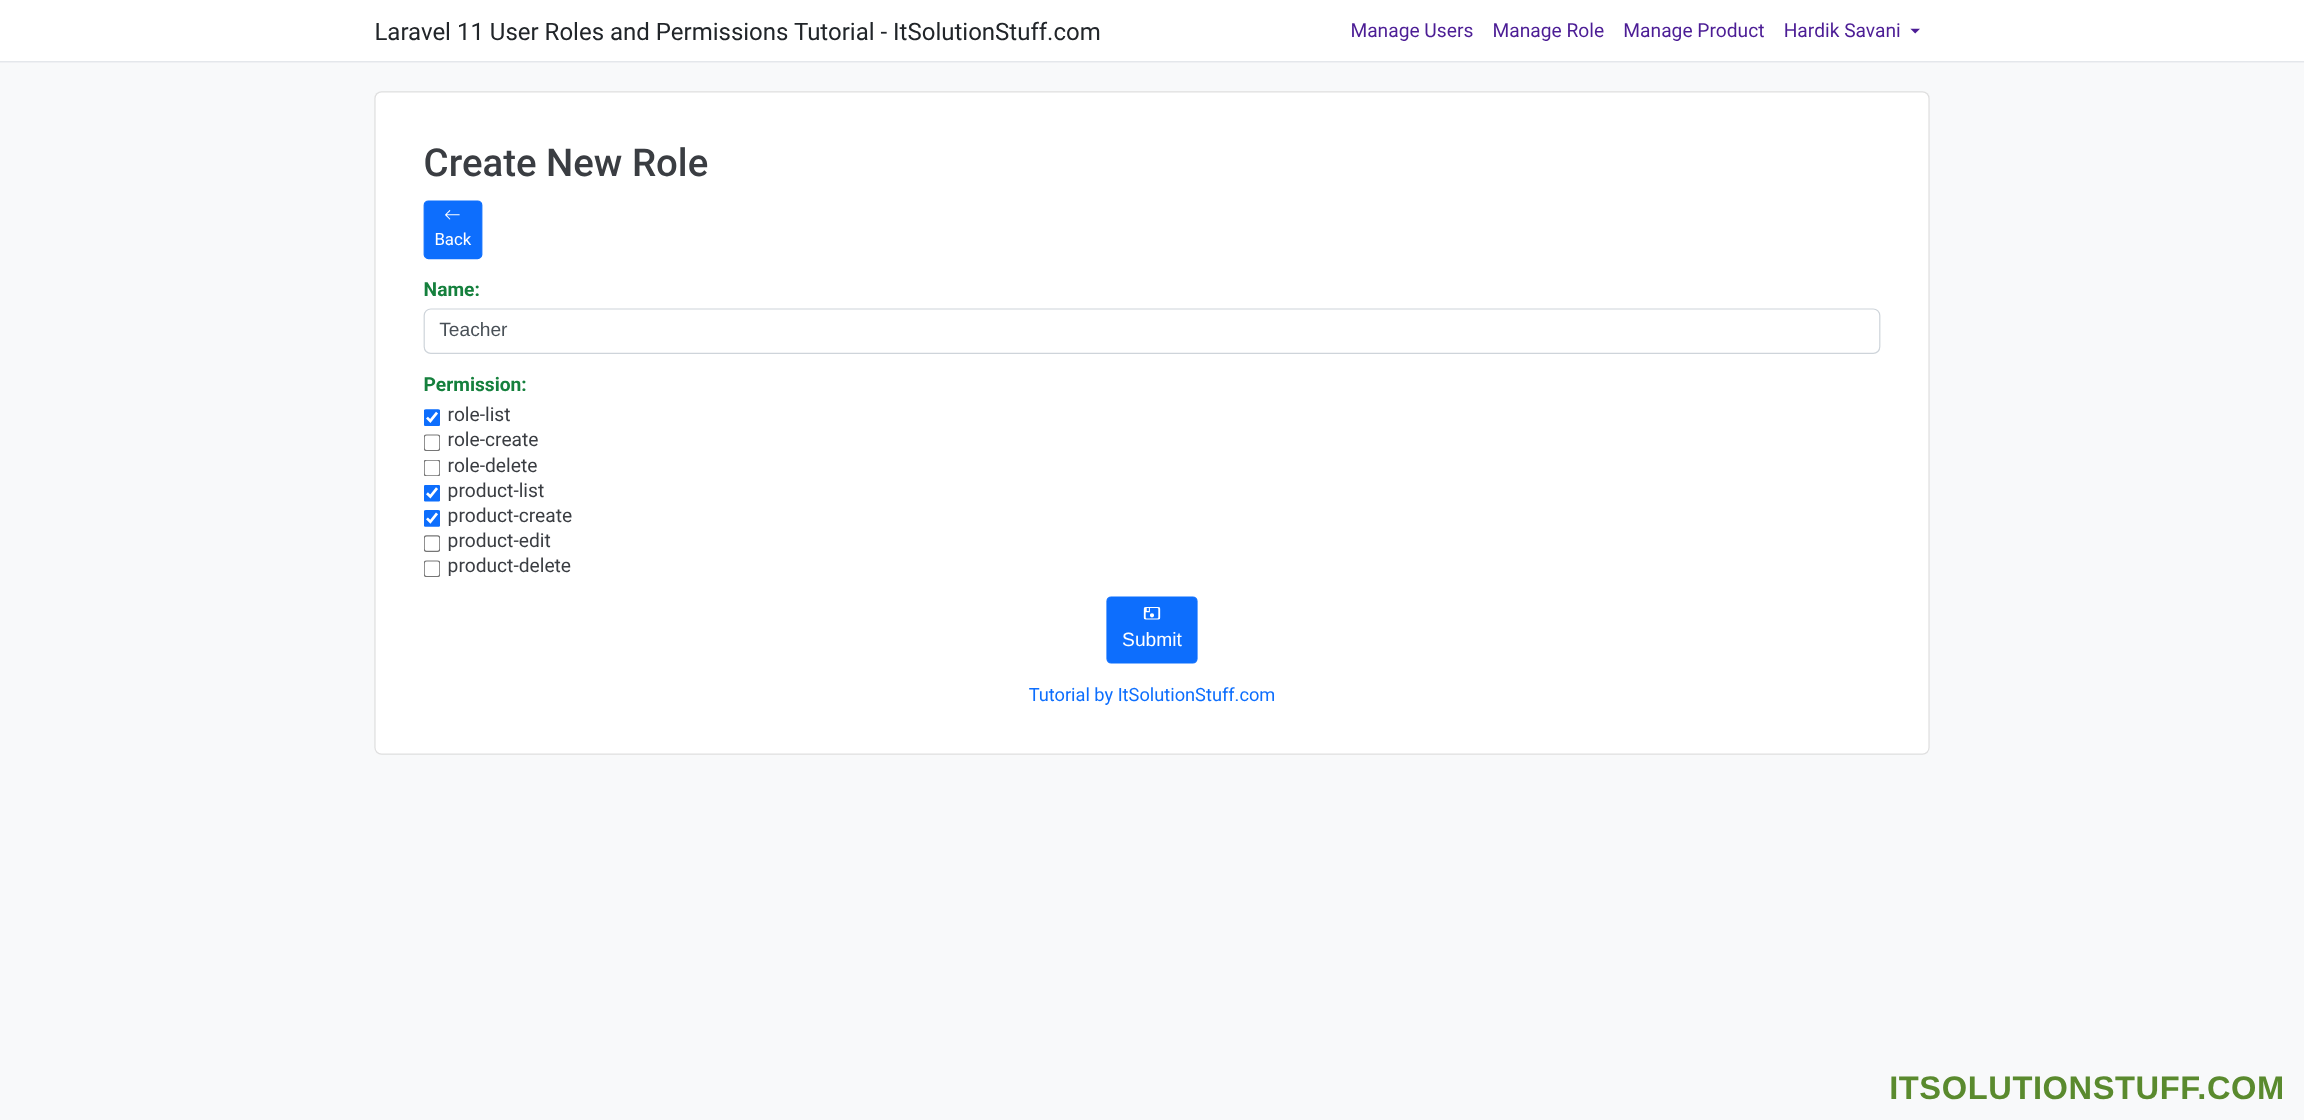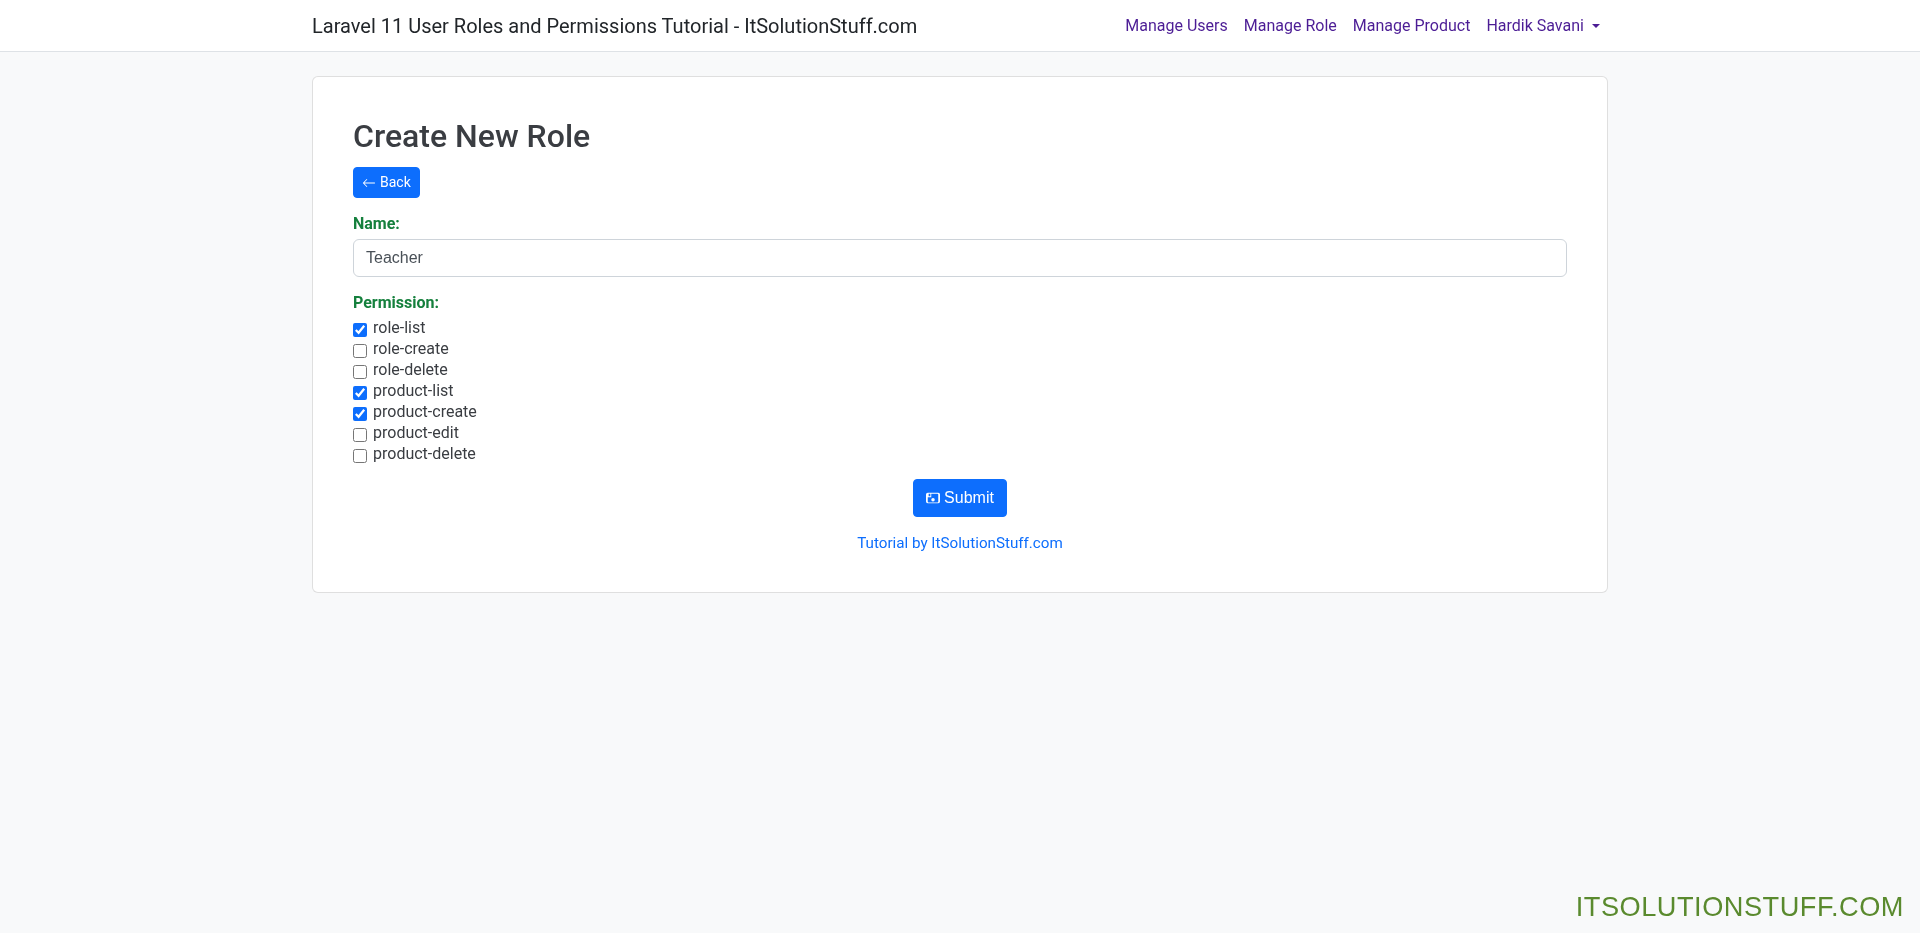--- a/index.html
+++ b/index.html
@@ -81,20 +81,21 @@
       display: inline-flex;
       align-items: center;
       gap: 4px;
       padding: 0.375rem 0.75rem;
       font-size: 0.875rem;
       border-radius: 0.25rem;
       border: 1px solid transparent;
       cursor: pointer;
       text-decoration: none;
       line-height: 1.5;
+      flex-direction: column;
     }
     .btn-primary {
       background-color: #0d6efd;
       color: #ffffff;
       border-color: #0d6efd;
     }
     .btn-sm {
       padding: 0.25rem 0.5rem;
       font-size: 0.875rem;
     }
@@ -149,21 +150,21 @@
     .tutorial-link a {
       color: #0d6efd;
       text-decoration: none;
       font-size: 0.95rem;
     }
     .watermark {
       position: fixed;
       bottom: 10px;
       right: 16px;
       font-size: 1.7rem;
-      font-weight: 400;
+      font-weight: 700;
       color: #5a8a2e;
       letter-spacing: 0.5px;
       font-family: Arial, sans-serif;
     }
     .icon-svg {
       width: 14px;
       height: 14px;
       fill: currentColor;
       flex-shrink: 0;
     }

